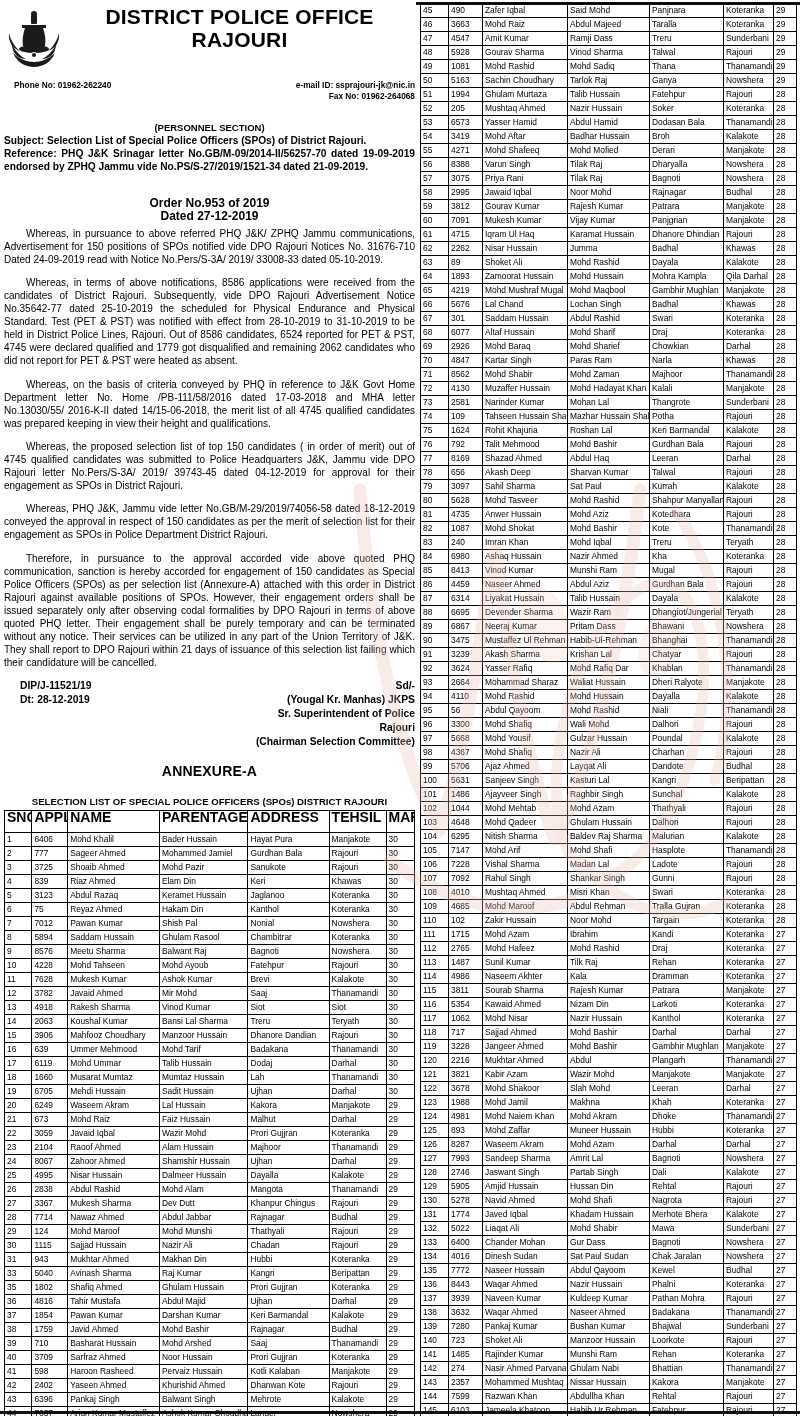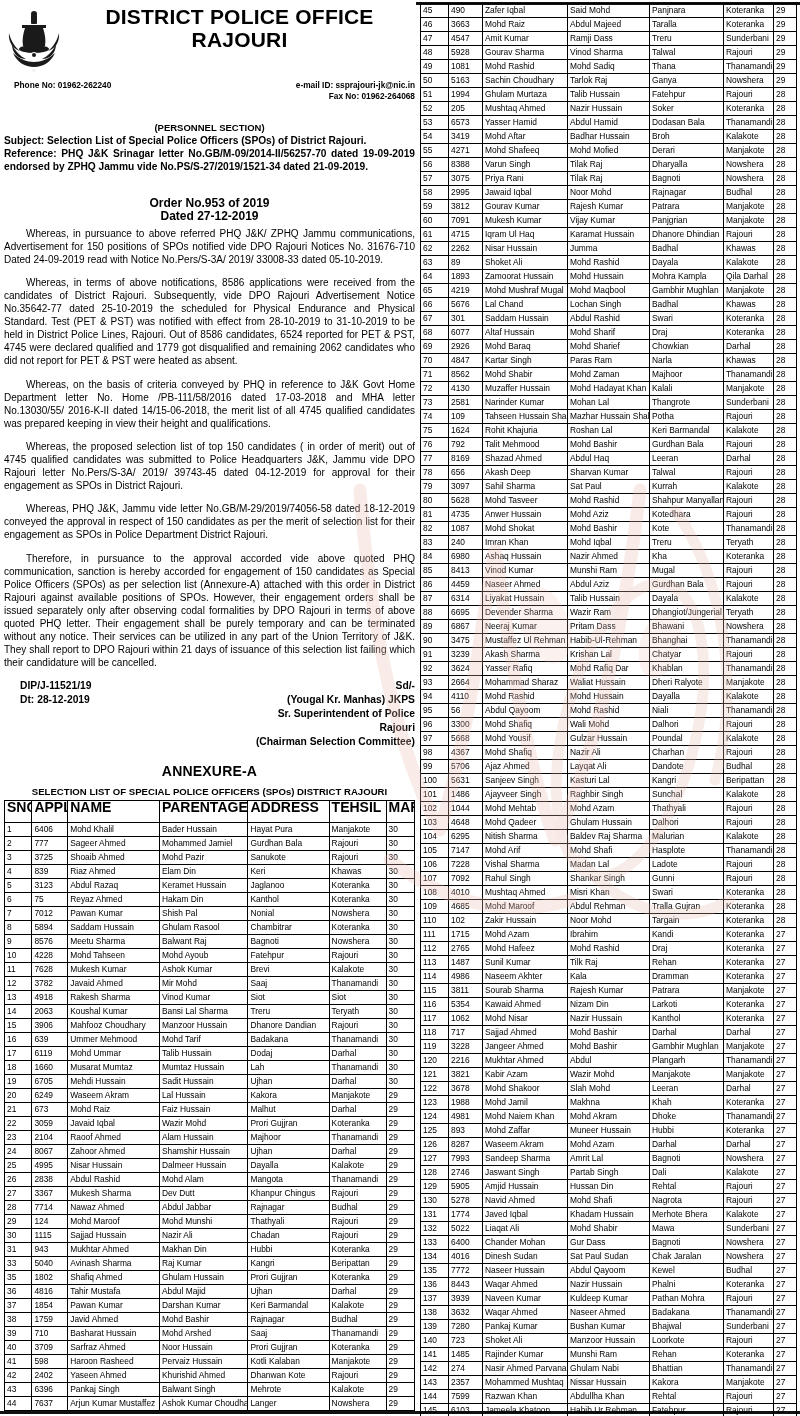--- a/index.html
+++ b/index.html
@@ -108,21 +108,21 @@
     text-align: center;
     font-weight: bold;
     font-size: 14px;
     margin-top: 14px;
     letter-spacing: .2px;
   }
   .annexure-sub {
     text-align: center;
     font-weight: bold;
     font-size: 9.6px;
-    margin-top: 7px;
+    margin-top: 17px;
     margin-bottom: 3px;
   }
   
   table.spo {
     border-collapse: collapse;
     width: 100%;
     table-layout: fixed;
     font-size: 8.4px;
   }
   table.spo th, table.spo td {

